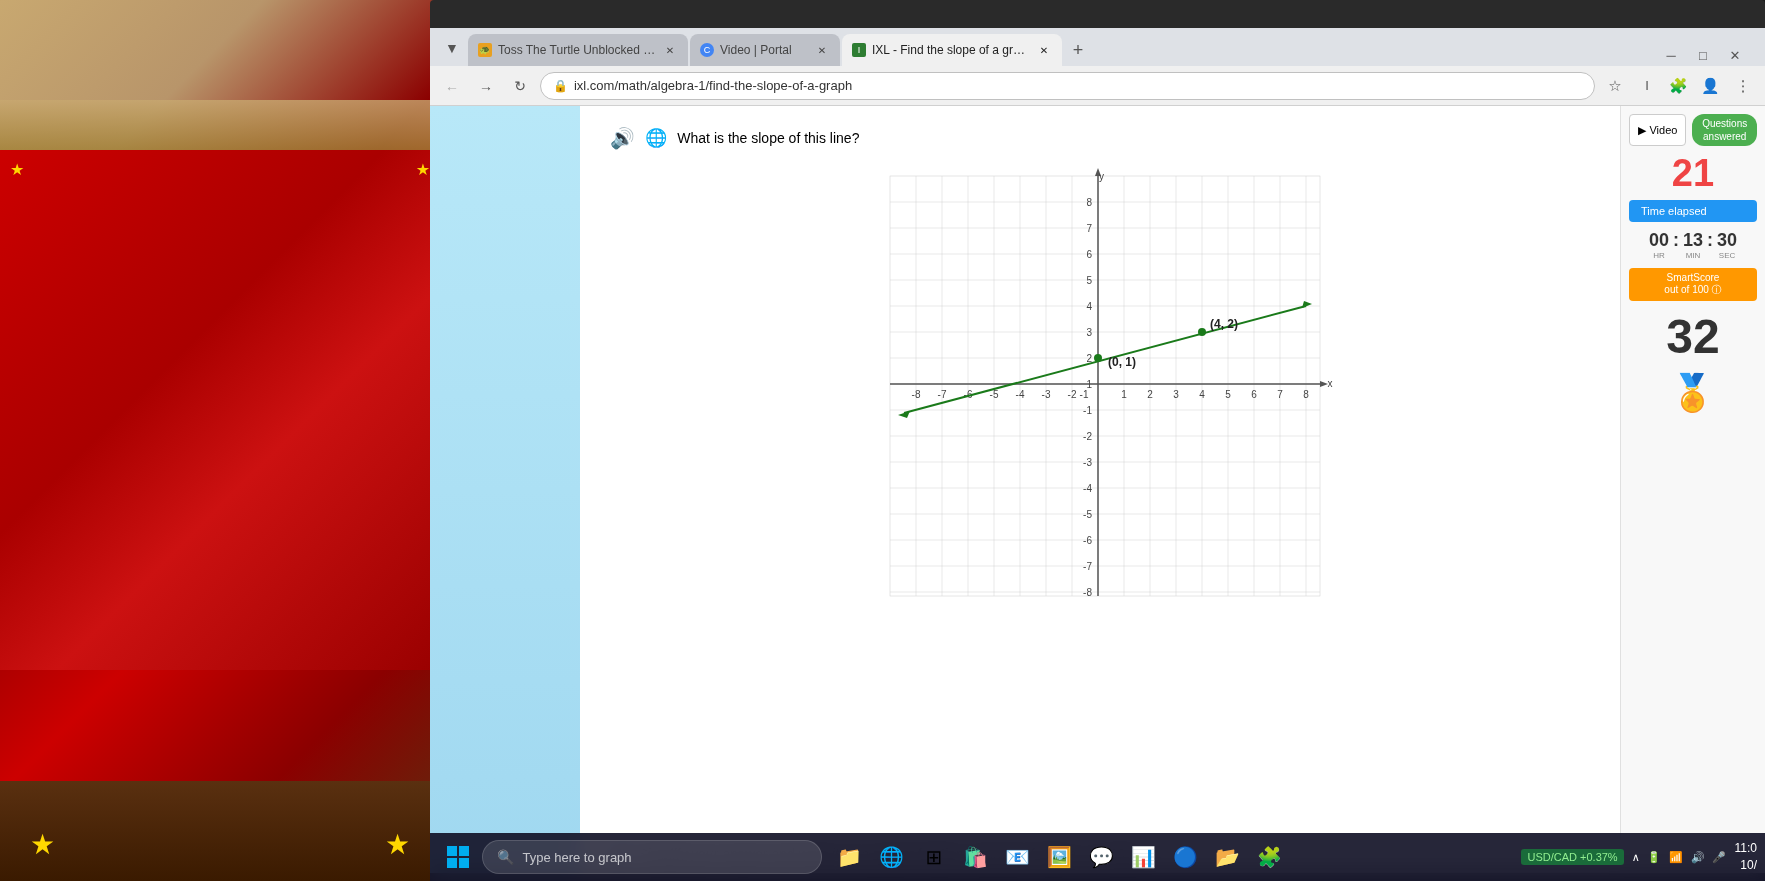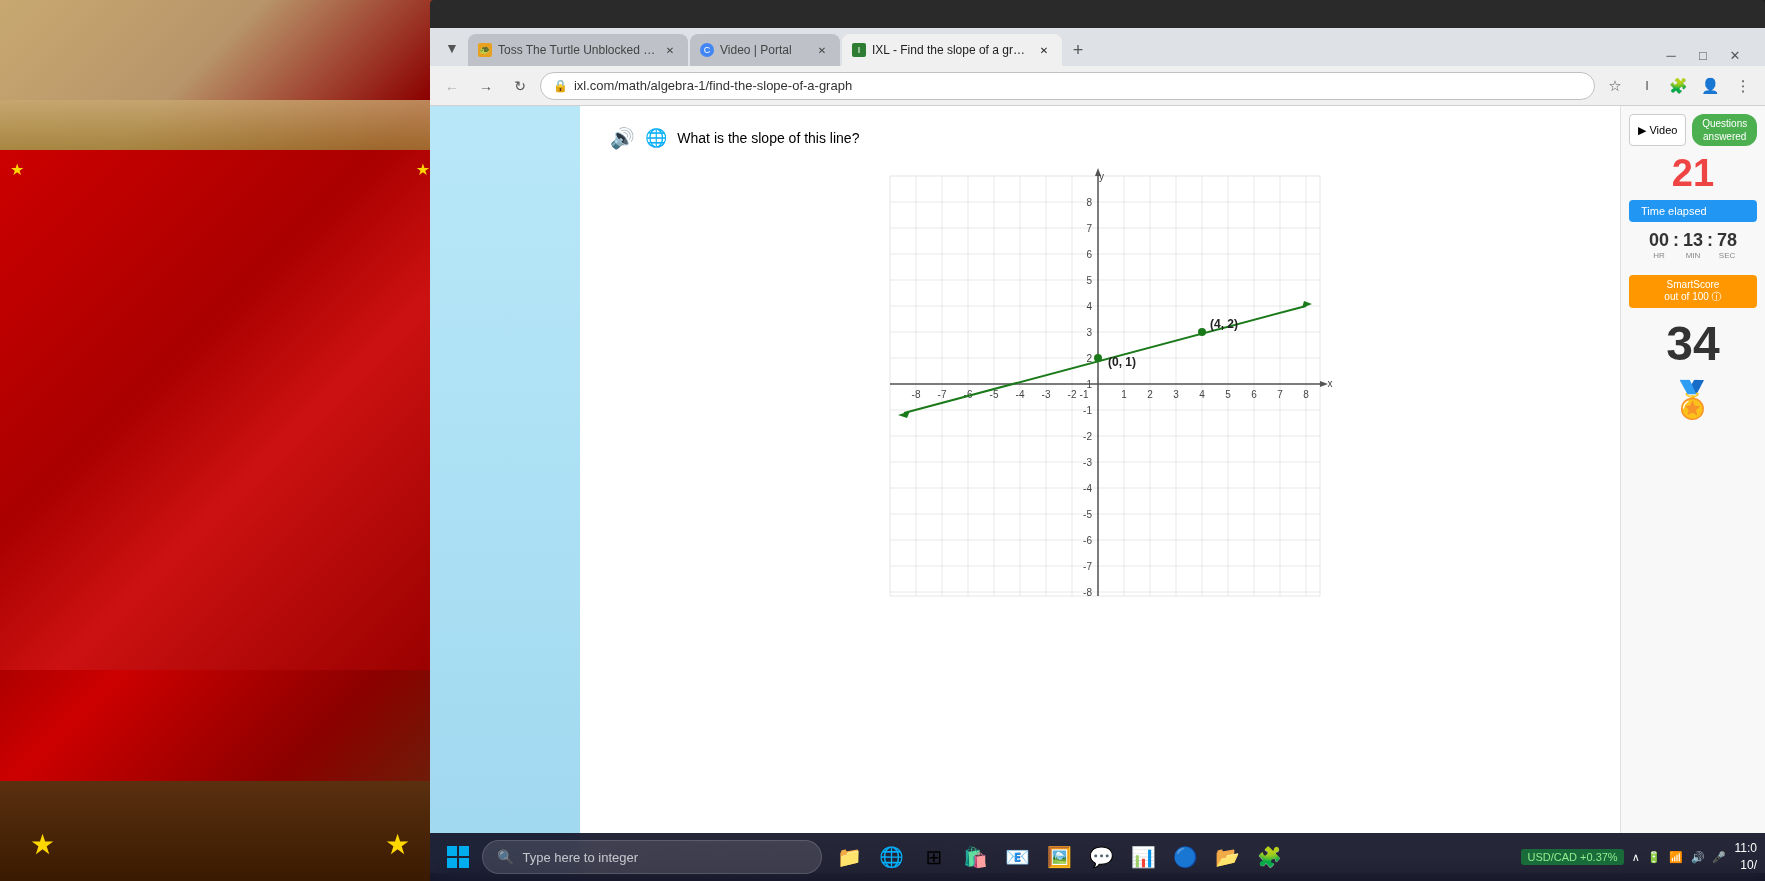--- a/index.html
+++ b/index.html
@@ -300,21 +300,20 @@
     .smart-score-btn {
       background: #ff9800;
       color: white;
       border: none;
       border-radius: 4px;
       padding: 4px 8px;
       font-size: 10px;
       cursor: pointer;
       width: 100%;
       text-align: center;
-      margin-top: 7px;
     }
 
     .smart-score-number {
       font-size: 48px;
       font-weight: bold;
       color: #333;
     }
 
     .ribbon-icon {
       font-size: 36px;
@@ -704,50 +703,50 @@
           <div class="time-value">00</div>
           <div class="time-label">HR</div>
         </div>
         <div style="font-size:18px; font-weight:bold; color:#333; line-height:1.2;">:</div>
         <div class="time-unit">
           <div class="time-value">13</div>
           <div class="time-label">MIN</div>
         </div>
         <div style="font-size:18px; font-weight:bold; color:#333; line-height:1.2;">:</div>
         <div class="time-unit">
-          <div class="time-value">78</div>
+          <div class="time-value">30</div>
           <div class="time-label">SEC</div>
         </div>
       </div>
 
       <button class="smart-score-btn">
         <span>SmartScore<br>out of 100 ⓘ</span>
       </button>
 
-      <div class="smart-score-number">34</div>
+      <div class="smart-score-number">32</div>
 
       <div class="ribbon-icon">🏅</div>
     </div>
   </div>
 </div>
 
 <div class="taskbar">
 
   <div class="start-btn">
     <svg width="22" height="22" viewBox="0 0 22 22">
       <rect x="0" y="0" width="10" height="10" fill="#00adef"></rect>
       <rect x="12" y="0" width="10" height="10" fill="#00adef"></rect>
       <rect x="0" y="12" width="10" height="10" fill="#00adef"></rect>
       <rect x="12" y="12" width="10" height="10" fill="#00adef"></rect>
     </svg>
   </div>
 
   <div class="search-bar">
     <span class="search-icon-tb">🔍</span>
-    <span class="search-placeholder">Type here to integer</span>
+    <span class="search-placeholder">Type here to graph</span>
   </div>
 
   <div class="taskbar-icons">
     <div class="taskbar-icon">📁</div>
     <div class="taskbar-icon" style="color:#4285F4;">🌐</div>
     <div class="taskbar-icon">⊞</div>
     <div class="taskbar-icon">🛍️</div>
     <div class="taskbar-icon">📧</div>
     <div class="taskbar-icon">🖼️</div>
     <div class="taskbar-icon">💬</div>

